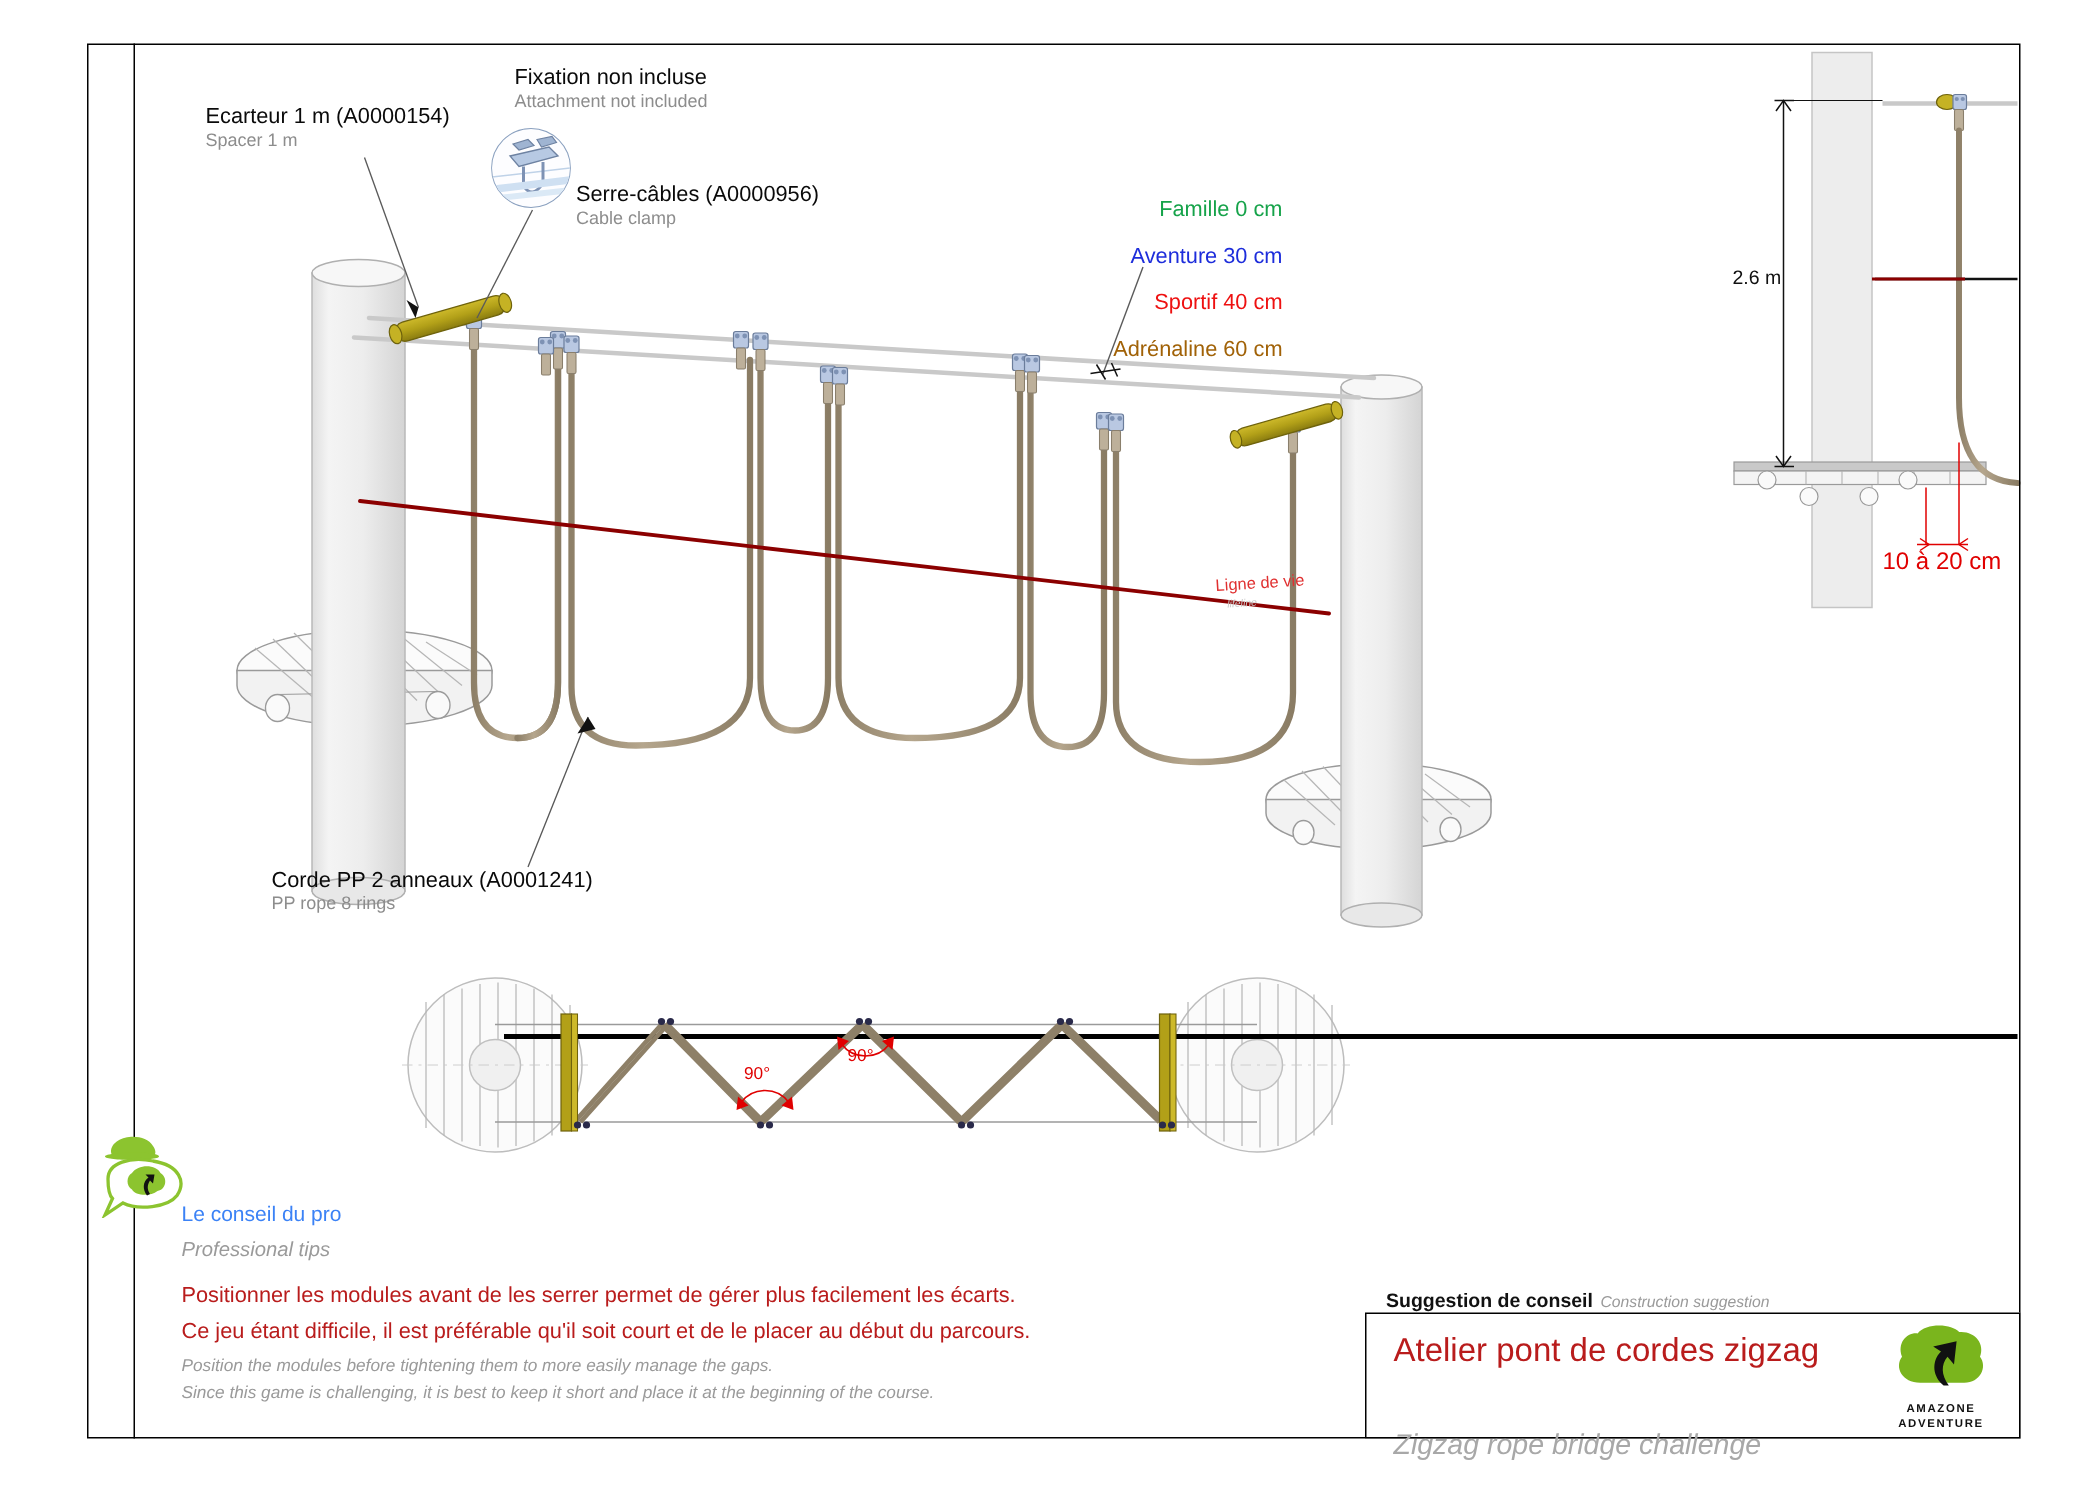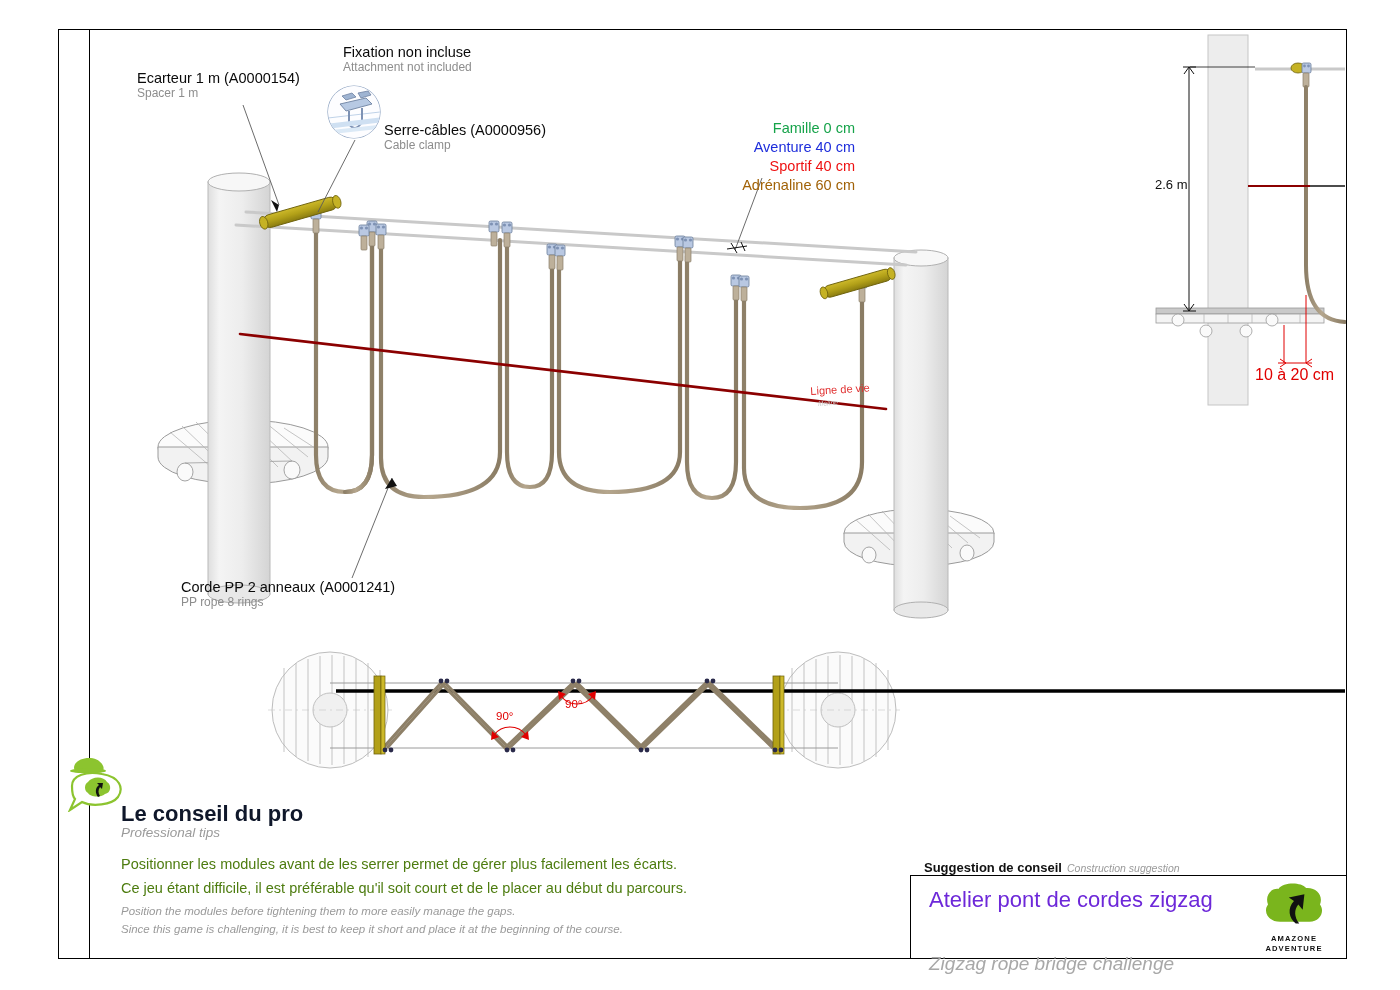--- a/index.html
+++ b/index.html
@@ -60,41 +60,41 @@
     pointer-events: none;
   }
   
   .levels {
     position: absolute;
     right: 545px;
     top: 119px;
     text-align: right;
     line-height: 1.30;
   }
-  .levels div { font-size: 14.5px; white-space: nowrap; }
+  .levels div { font-size: 14.5px; white-space: nowrap; margin-top: 12px; }
   
   .tip-title {
     position: absolute;
     left: 121px; top: 801px;
-    font-size: 22px;
-    font-weight: bold;
-    color: #0f172a;
+    font-size: 14px;
+    font-weight: normal;
+    color: #3b82f6;
   }
   .tip-sub {
     position: absolute;
     left: 121px; top: 825px;
     font-size: 13.5px;
     font-style: italic;
     color: #9a9a9a;
   }
   .tip-fr {
     position: absolute;
     left: 121px;
     font-size: 14.5px;
-    color: #4d7c0f;
+    color: #b91c1c;
     line-height: 1.55;
   }
   .tip-en {
     position: absolute;
     left: 121px;
     font-size: 11.5px;
     font-style: italic;
     color: #9a9a9a;
     line-height: 1.5;
   }
@@ -115,21 +115,21 @@
     left: 910px; top: 875px;
     width: 437px; height: 84px;
     border: 1.4px solid #000;
     box-sizing: border-box;
     background: #fff;
   }
   .tb-title {
     position: absolute;
     left: 18px; top: 11px;
     font-size: 22px;
-    color: #6d28d9;
+    color: #b91c1c;
     white-space: nowrap;
   }
   .tb-title-en {
     position: absolute;
     left: 18px; top: 41px;
     font-size: 19px;
     font-style: italic;
     color: #a8a8a8;
     white-space: nowrap;
     margin-top: 36px;
@@ -594,21 +594,21 @@
     <div class="lbl-en">Cable clamp</div>
   </div>
 
   <div class="abs" style="left:181px; top:579px;">
     <div class="lbl-fr">Corde PP 2 anneaux (A0001241)</div>
     <div class="lbl-en">PP rope 8 rings</div>
   </div>
 
   <div class="levels">
     <div style="color:#16a34a">Famille 0 cm</div>
-    <div style="color:#1d2ddb">Aventure 40 cm</div>
+    <div style="color:#1d2ddb">Aventure 30 cm</div>
     <div style="color:#ee1111">Sportif 40 cm</div>
     <div style="color:#a16207">Adrénaline 60 cm</div>
   </div>
 
   <div class="ligne-vie">Ligne de vie</div>
   <div class="ligne-vie-en">lifeline</div>
 
   <div class="dim-26">2.6 m</div>
   <div class="dim-1020">10 à 20 cm</div>
   <div class="ang" style="left:496px; top:710px;">90°</div>

